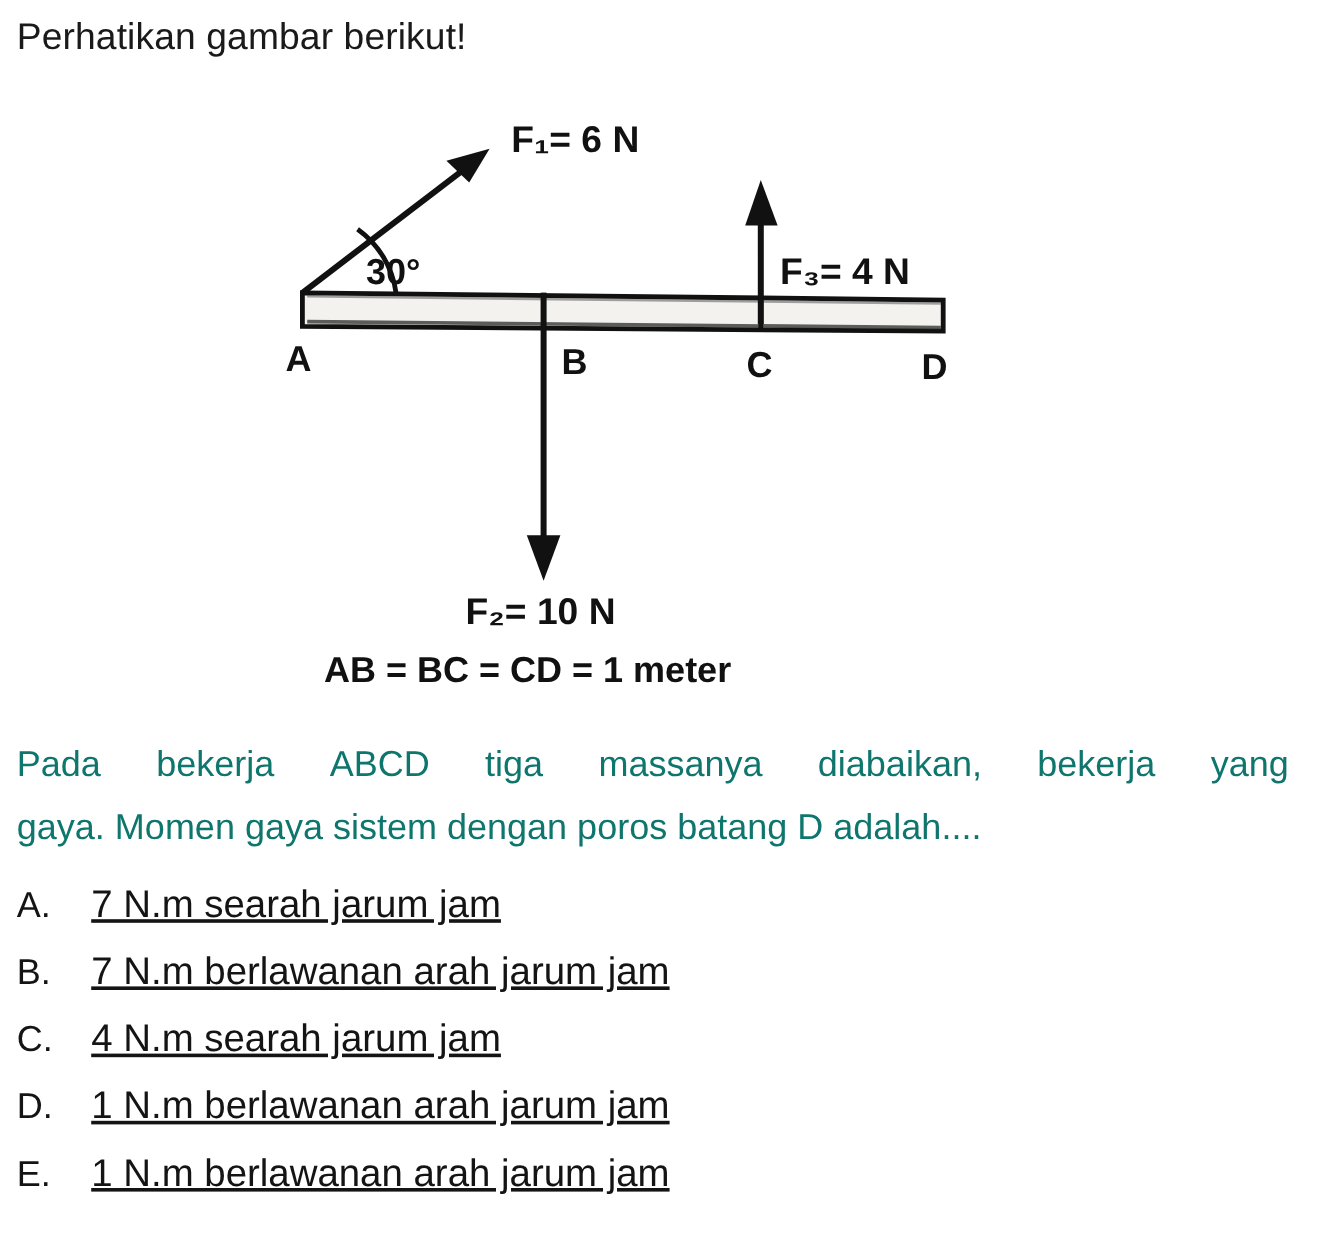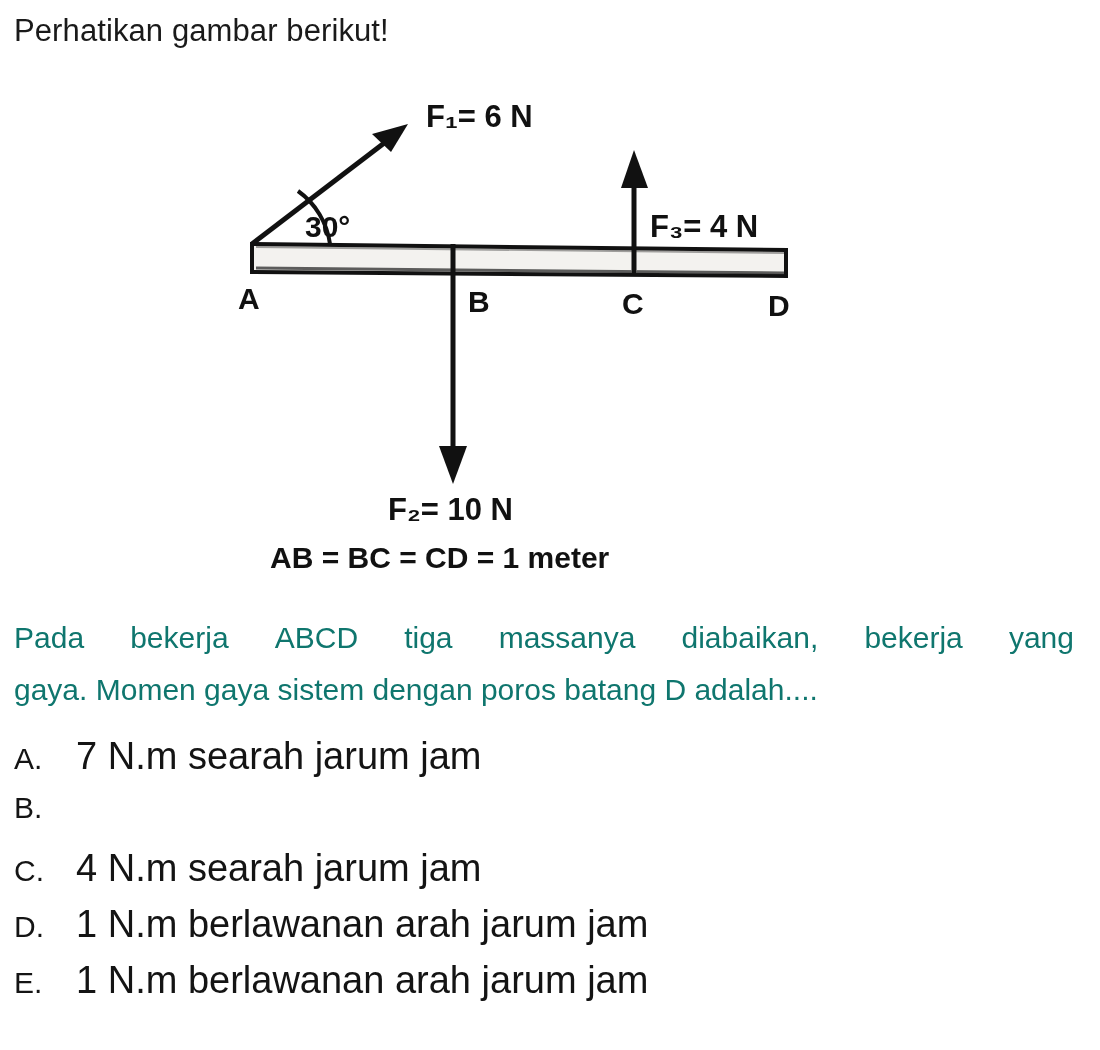--- a/index.html
+++ b/index.html
@@ -69,21 +69,21 @@
     height: 56px;
     font-size: 30px;
     color: #141414;
     white-space: nowrap;
   }
   .option-letter {
     width: 62px;
     flex: 0 0 62px;
     font-size: 30px;
   }
-  .option-text { font-size: 38px; }
+  .option-text { font-size: 32px; text-decoration: underline; }
 </style>
 </head>
 <body>
 
 <div id="prompt-line">Perhatikan gambar berikut!</div>
 
 <div id="figure">
   <svg width="1100" height="520" viewBox="0 0 1100 520" xmlns="http://www.w3.org/2000/svg">
 
     <g>
@@ -149,20 +149,21 @@
   <div class="q-line">gaya. Momen gaya sistem dengan poros batang D adalah....</div>
 </div>
 
 <div id="options">
   <div class="option-row">
     <span class="option-letter">A.</span>
     <span class="option-text">7 N.m searah jarum jam</span>
   </div>
   <div class="option-row">
     <span class="option-letter">B.</span>
+    <span class="option-text">7 N.m berlawanan arah jarum jam</span>
   </div>
   <div class="option-row">
     <span class="option-letter">C.</span>
     <span class="option-text">4 N.m searah jarum jam</span>
   </div>
   <div class="option-row">
     <span class="option-letter">D.</span>
     <span class="option-text">1 N.m berlawanan arah jarum jam</span>
   </div>
   <div class="option-row">

